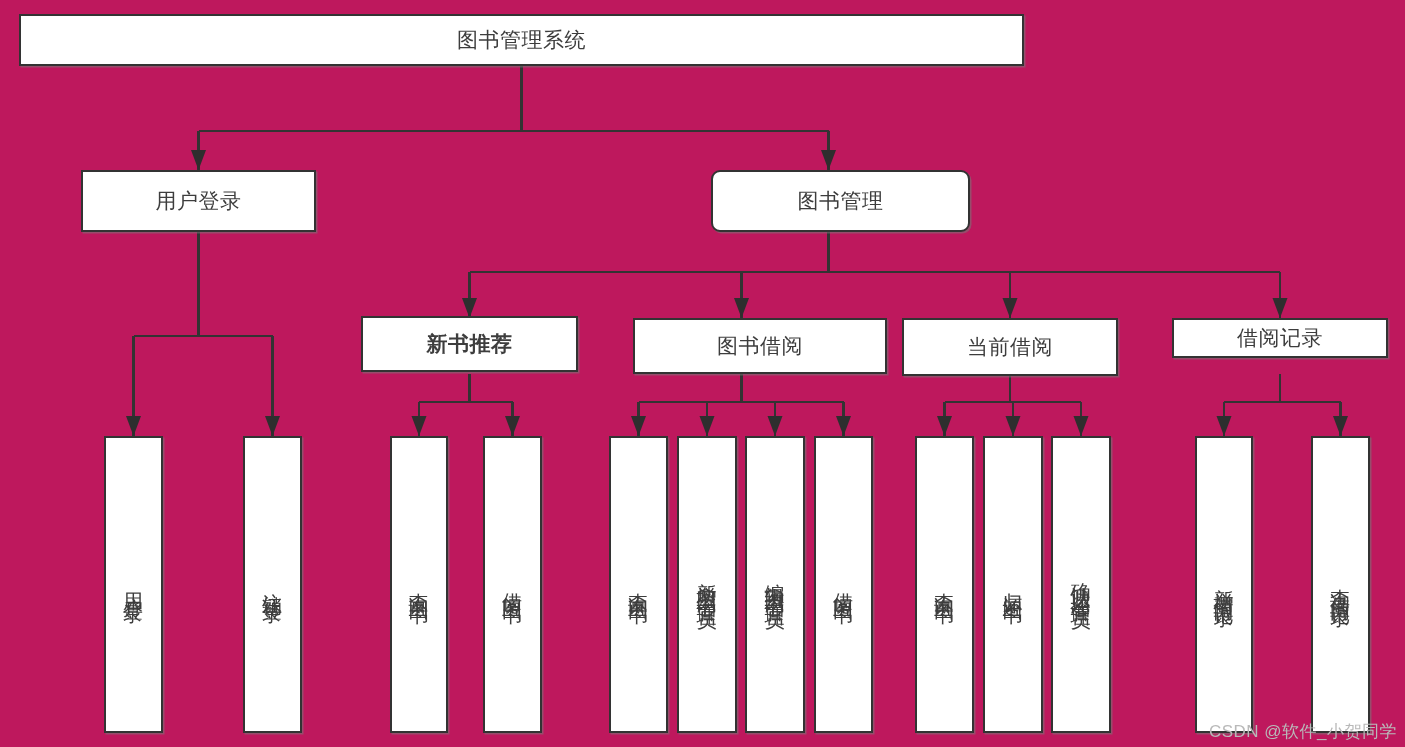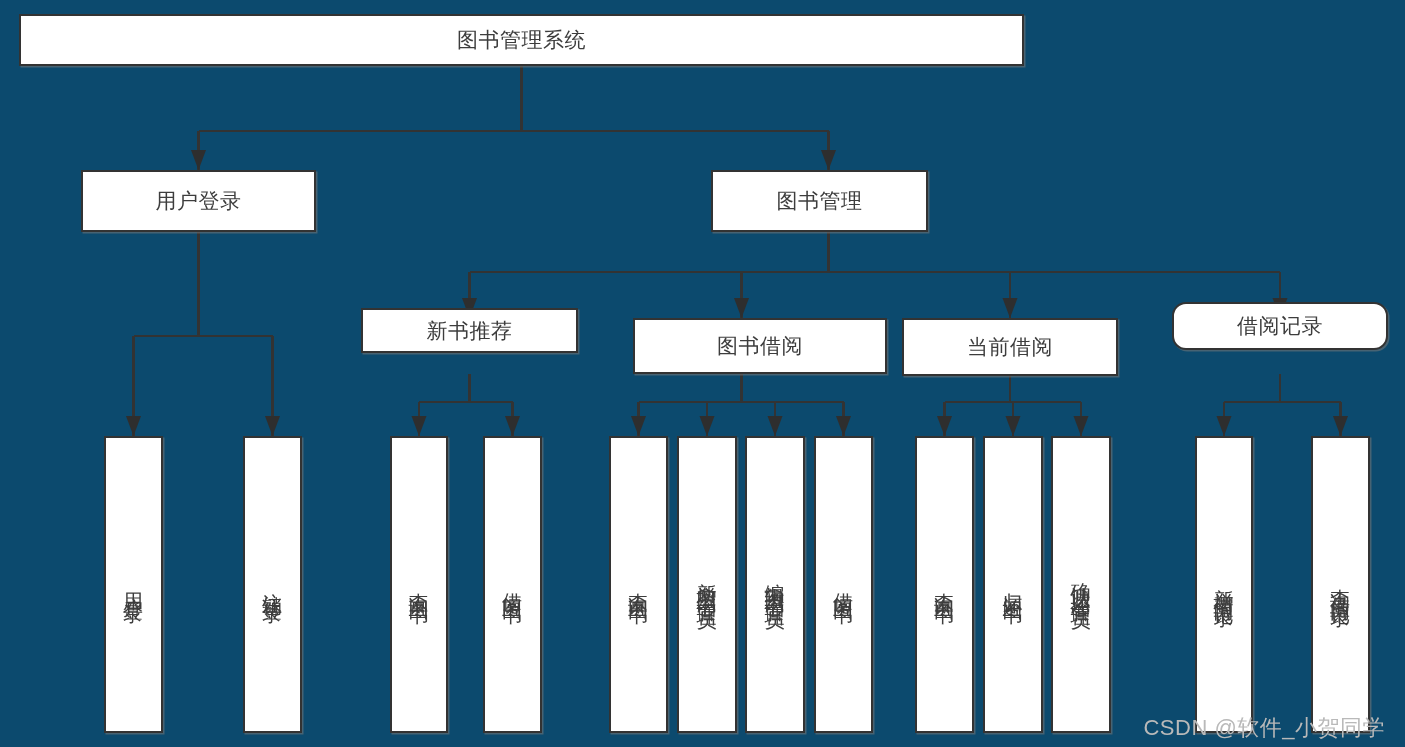--- a/index.html
+++ b/index.html
@@ -7,21 +7,21 @@
     padding: 0;
     background: #ffffff;
   }
   body {
     font-family: "Liberation Sans", "DejaVu Sans", sans-serif;
   }
   #canvas {
     position: relative;
     width: 1405px;
     height: 747px;
-    background: #0c4a6e;
+    background: #be185d;
     overflow: hidden;
   }
   #wires {
     position: absolute;
     left: 0;
     top: 0;
     width: 1405px;
     height: 747px;
   }
   .node {
@@ -49,23 +49,23 @@
   .node.leaf .node-label {
     writing-mode: vertical-rl;
     text-orientation: upright;
     font-size: 20px;
     letter-spacing: 4px;
     line-height: 1;
     white-space: nowrap;
   }
   #watermark {
     position: absolute;
-    right: 20px;
+    right: 8px;
     bottom: 4px;
-    font-size: 22px;
+    font-size: 17px;
     color: #b9b9b9;
     letter-spacing: 0.5px;
     white-space: nowrap;
     pointer-events: none;
   }
 </style>
 </head>
 <body>
 
 <div id="canvas">
@@ -123,33 +123,33 @@
       <line x1="1340.5" y1="402" x2="1340.5" y2="436" stroke="#333333" stroke-width="2.6" shape-rendering="crispEdges"></line>
       <polygon points="1333,416 1348,416 1340.5,436" fill="#2e2e2e"></polygon>
     </svg>
   <div id="nodes-layer">
       <div class="node" style="left: 19px; top: 14px; width: 1005px; height: 52px;">
         <span class="node-label">图书管理系统</span>
       </div>
       <div class="node" style="left: 81px; top: 170px; width: 235px; height: 62px;">
         <span class="node-label">用户登录</span>
       </div>
-      <div class="node" style="left: 711px; top: 170px; width: 217px; height: 62px;">
+      <div class="node" style="left: 711px; top: 170px; width: 259px; height: 62px; border-radius: 9px;">
         <span class="node-label">图书管理</span>
       </div>
-      <div class="node" style="left: 361px; top: 308px; width: 217px; height: 45px;">
+      <div class="node" style="left: 361px; top: 316px; width: 217px; height: 56px; font-weight: bold;">
         <span class="node-label">新书推荐</span>
       </div>
       <div class="node" style="left: 633px; top: 318px; width: 254px; height: 56px;">
         <span class="node-label">图书借阅</span>
       </div>
       <div class="node" style="left: 902px; top: 318px; width: 216px; height: 58px;">
         <span class="node-label">当前借阅</span>
       </div>
-      <div class="node" style="left: 1172px; top: 302px; width: 216px; height: 48px; border-radius: 14px;">
+      <div class="node" style="left: 1172px; top: 318px; width: 216px; height: 40px;">
         <span class="node-label">借阅记录</span>
       </div>
       <div class="node leaf" style="left: 104px; top: 436px; width: 59px; height: 297px;">
         <span class="node-label">用户登录</span>
       </div>
       <div class="node leaf" style="left: 243px; top: 436px; width: 59px; height: 297px;">
         <span class="node-label">注销登录</span>
       </div>
       <div class="node leaf" style="left: 390px; top: 436px; width: 58px; height: 297px;">
         <span class="node-label">查询图书</span>

